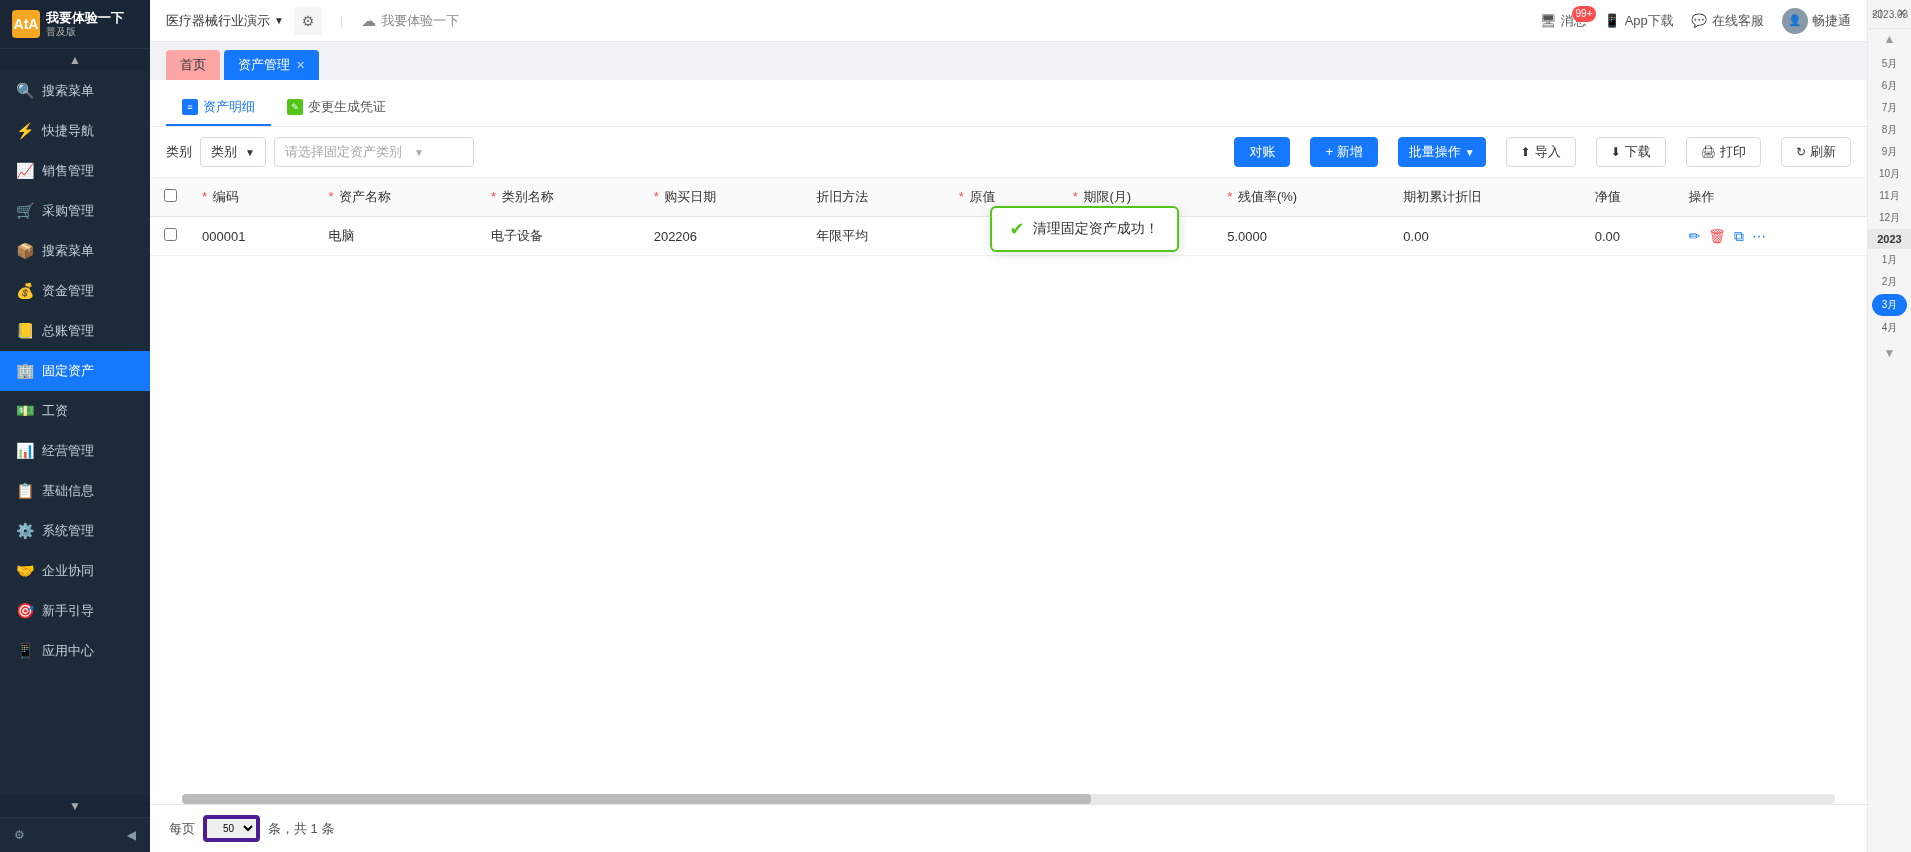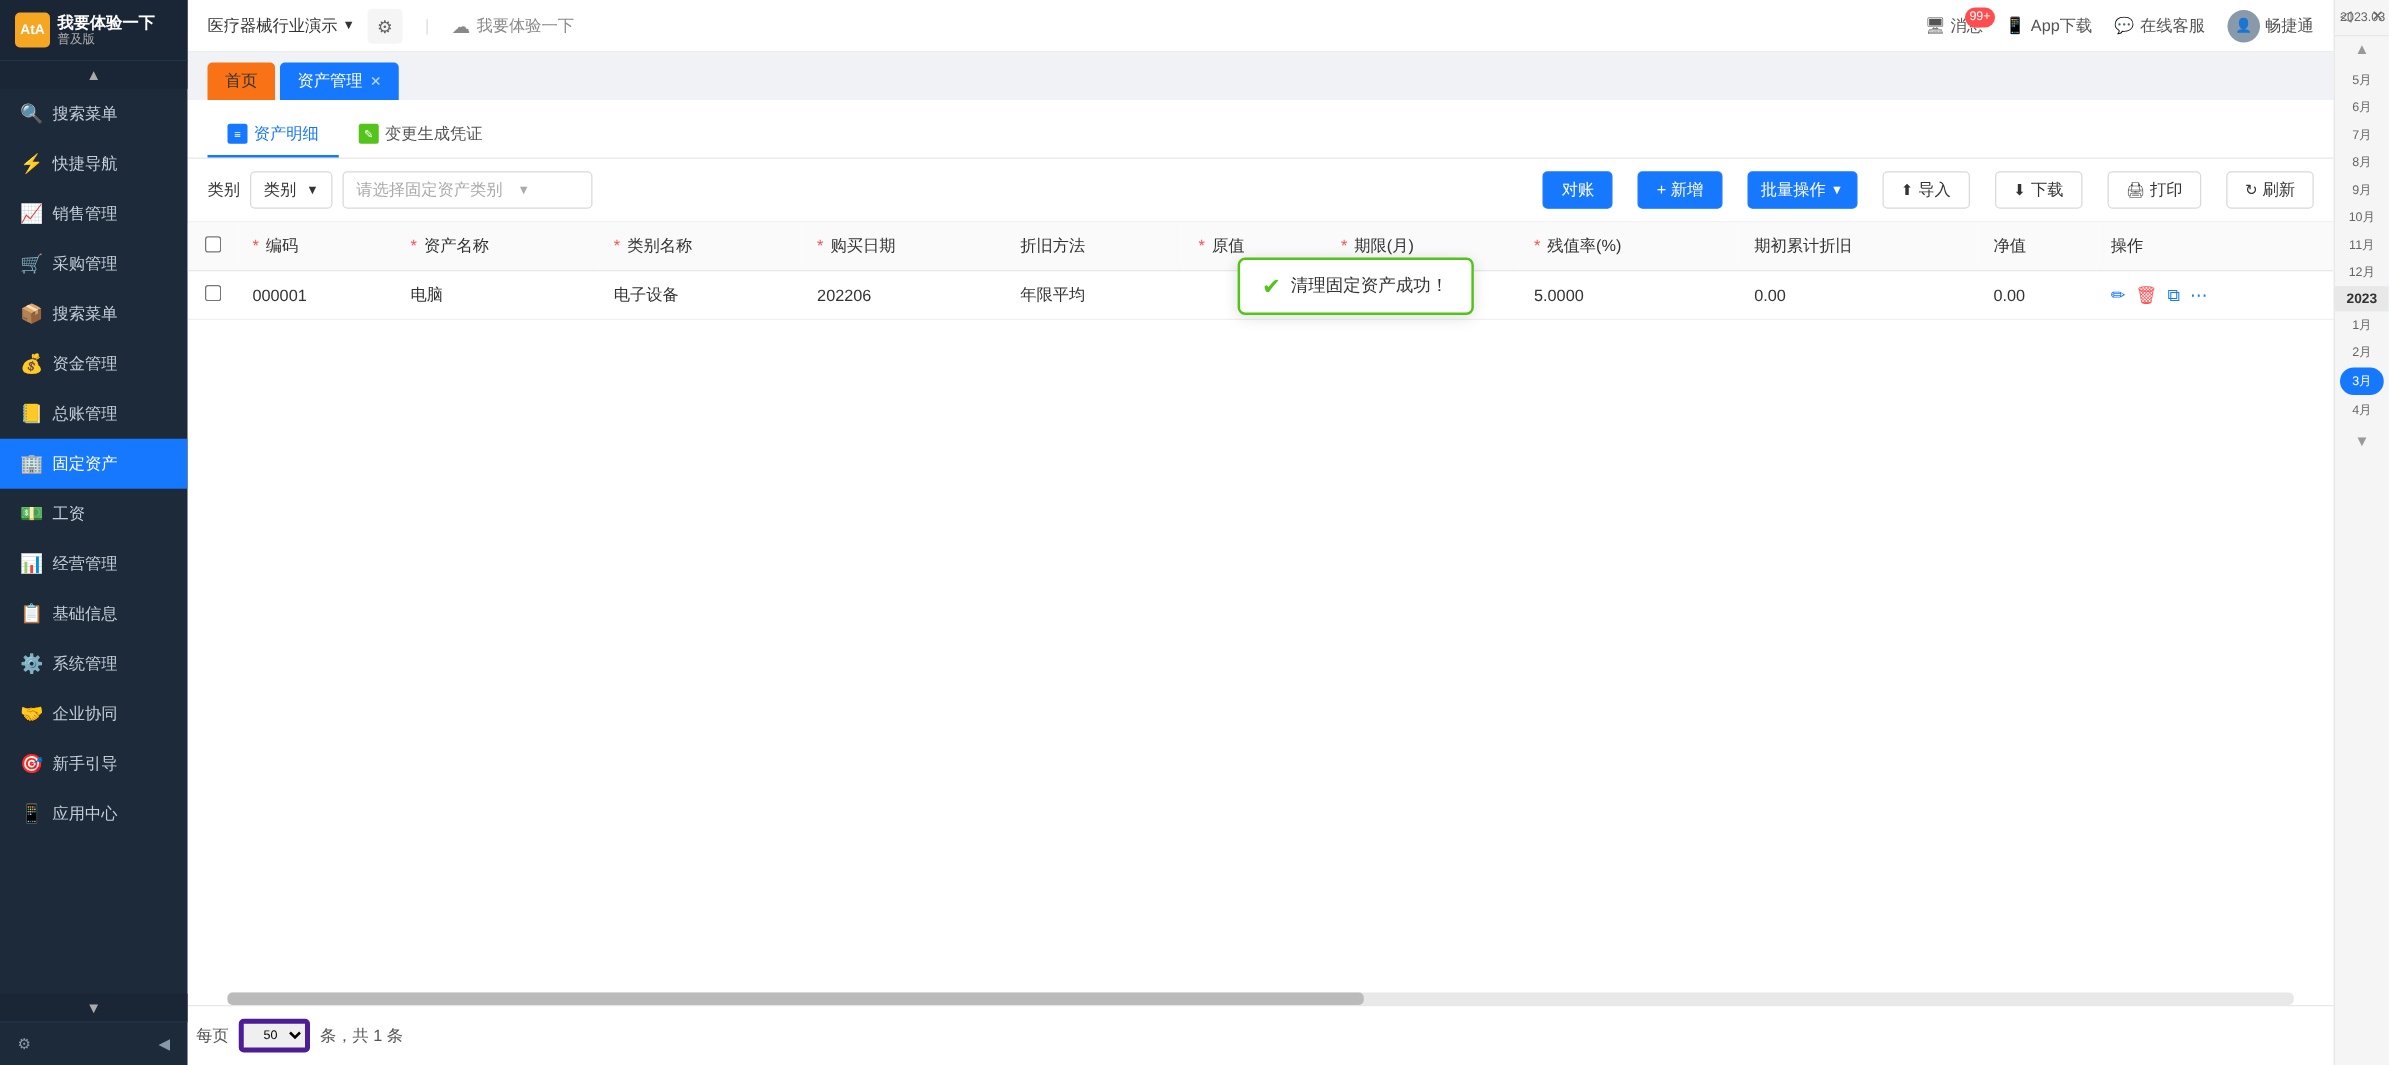--- a/index.html
+++ b/index.html
@@ -25,21 +25,21 @@
       color: #fff;
       font-size: 13px;
       font-weight: bold;
       border-bottom: 1px solid #243447;
     }
     .sidebar-logo-icon {
       width: 28px; height: 28px;
       background: #f5a623;
       border-radius: 4px;
       display: flex; align-items: center; justify-content: center;
-      font-size: 11px; color: #fff; font-weight: bold;
+      font-size: 14px; color: #fff; font-weight: bold;
     }
     .sidebar-logo-text { line-height: 1.2; }
     .sidebar-logo-text .sub { font-size: 10px; color: #aaa; font-weight: normal; }
     .sidebar-scroll { flex: 1; overflow-y: auto; }
     .sidebar-item {
       display: flex; align-items: center; gap: 8px;
       padding: 11px 16px;
       cursor: pointer;
       color: #c5cdd8;
       font-size: 13px;
@@ -132,21 +132,21 @@
       display: flex; align-items: center; gap: 6px;
       background: #e6e8eb;
       color: #666;
     }
     .tab.active {
       background: #1677ff;
       color: #fff;
     }
     .tab-close { font-size: 11px; cursor: pointer; opacity: 0.7; }
     .tab-home {
-      background: #f97316;
+      background: #fca5a5;
       color: #333;
     }
 
     
     .content {
       flex: 1;
       background: #fff;
       overflow: hidden;
       display: flex;
       flex-direction: column;
@@ -251,21 +251,21 @@
     tbody tr { border-bottom: 1px solid #f0f0f0; }
     tbody td { padding: 10px 12px; color: #333; white-space: nowrap; }
     .checkbox-col { width: 40px; text-align: center; }
     .row-actions { display: flex; gap: 8px; align-items: center; }
     .action-icon { color: #1677ff; cursor: pointer; font-size: 14px; }
     .action-icon.del { color: #ff4d4f; }
     .subtotal-row td { background: #fafafa; font-size: 12px; color: #666; }
 
     
     .table-footer {
-      padding: 10px 7px;
+      padding: 10px 19px;
       border-top: 1px solid #e8e8e8;
       display: flex; align-items: center; gap: 8px;
       font-size: 13px; color: #555;
       flex-shrink: 0;
     }
     .page-select {
       border: 4px solid #4c1d95; border-radius: 4px;
       padding: 3px 6px; font-size: 10px; cursor: pointer; text-align: right;
     }
 

